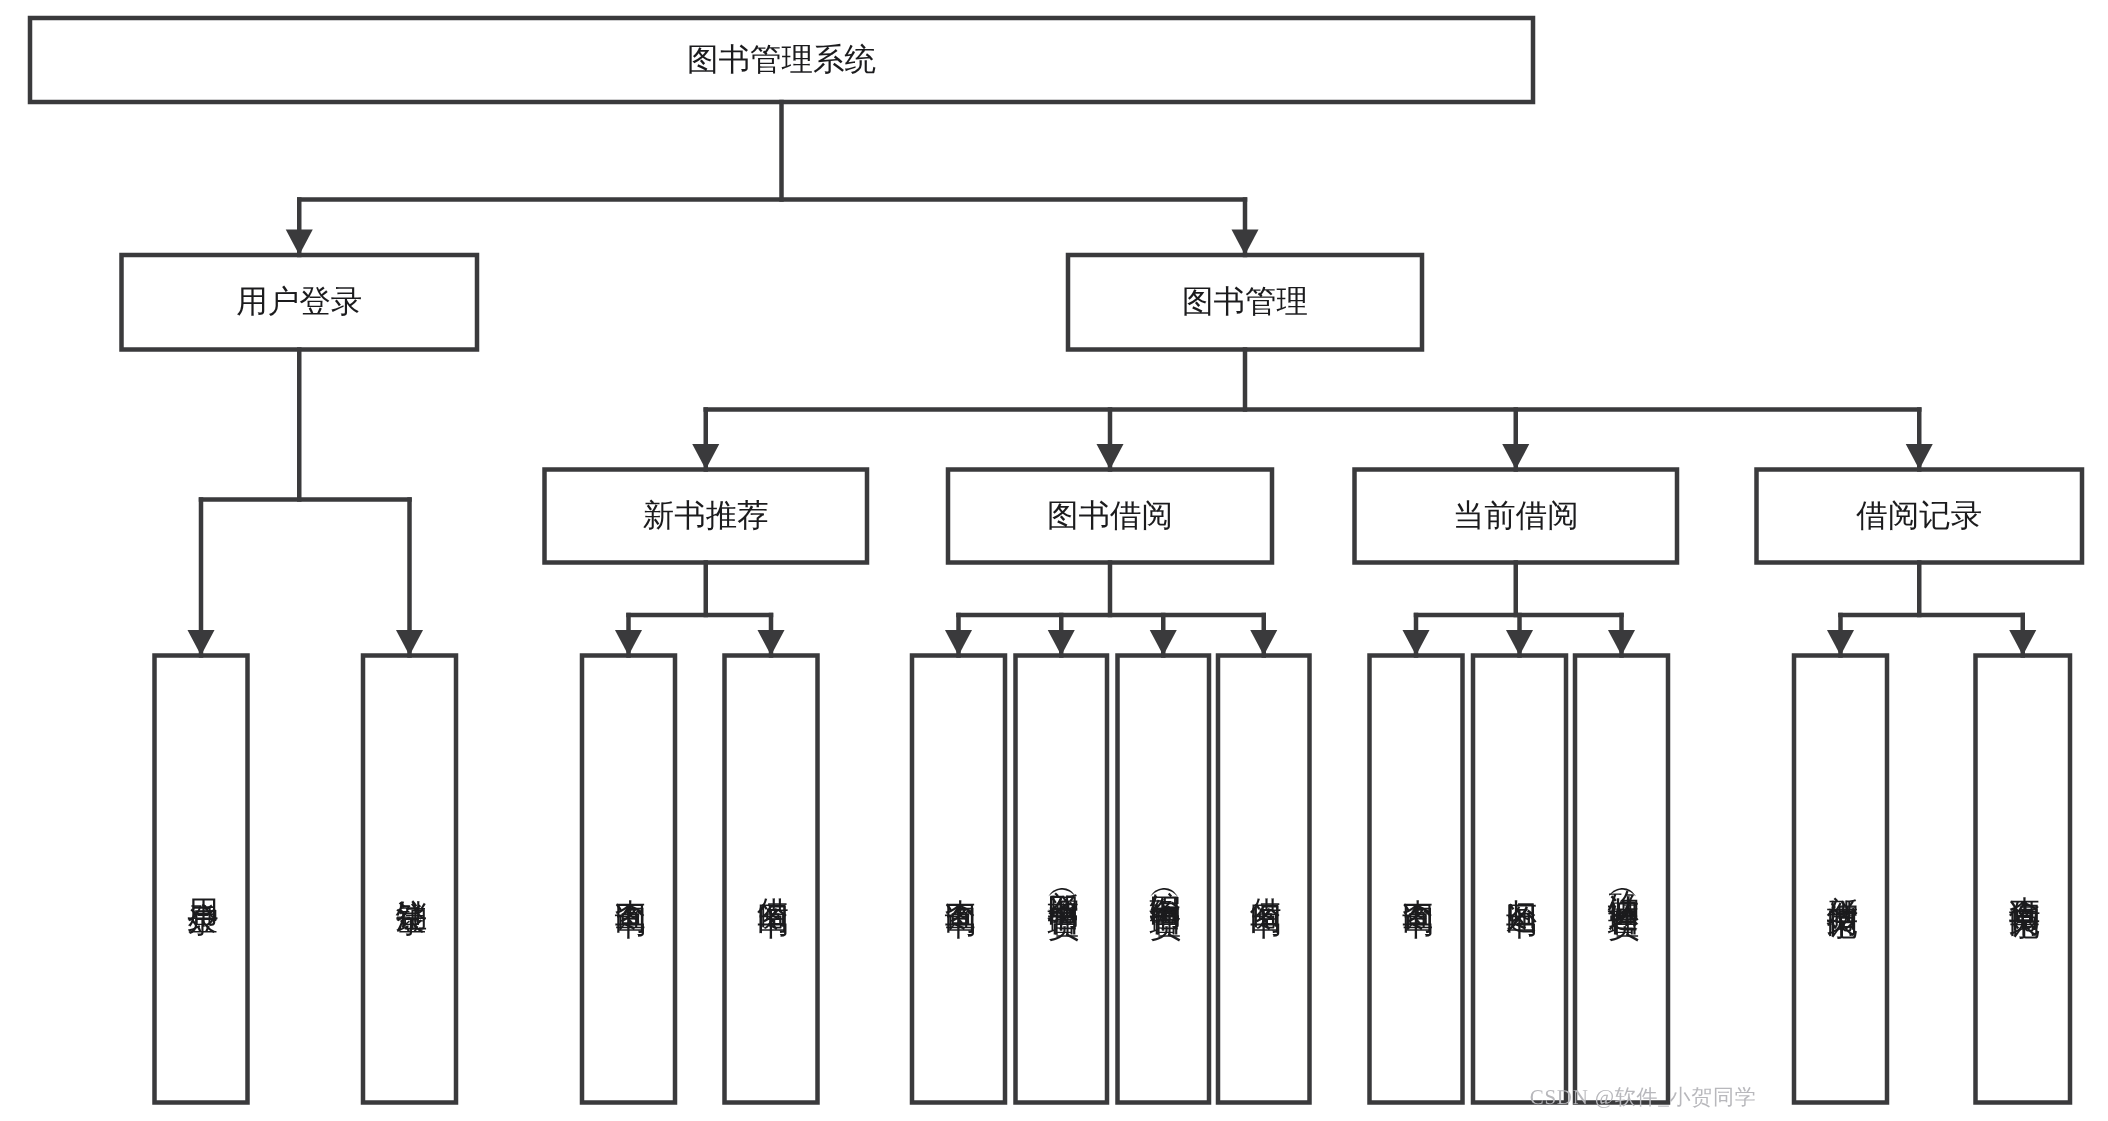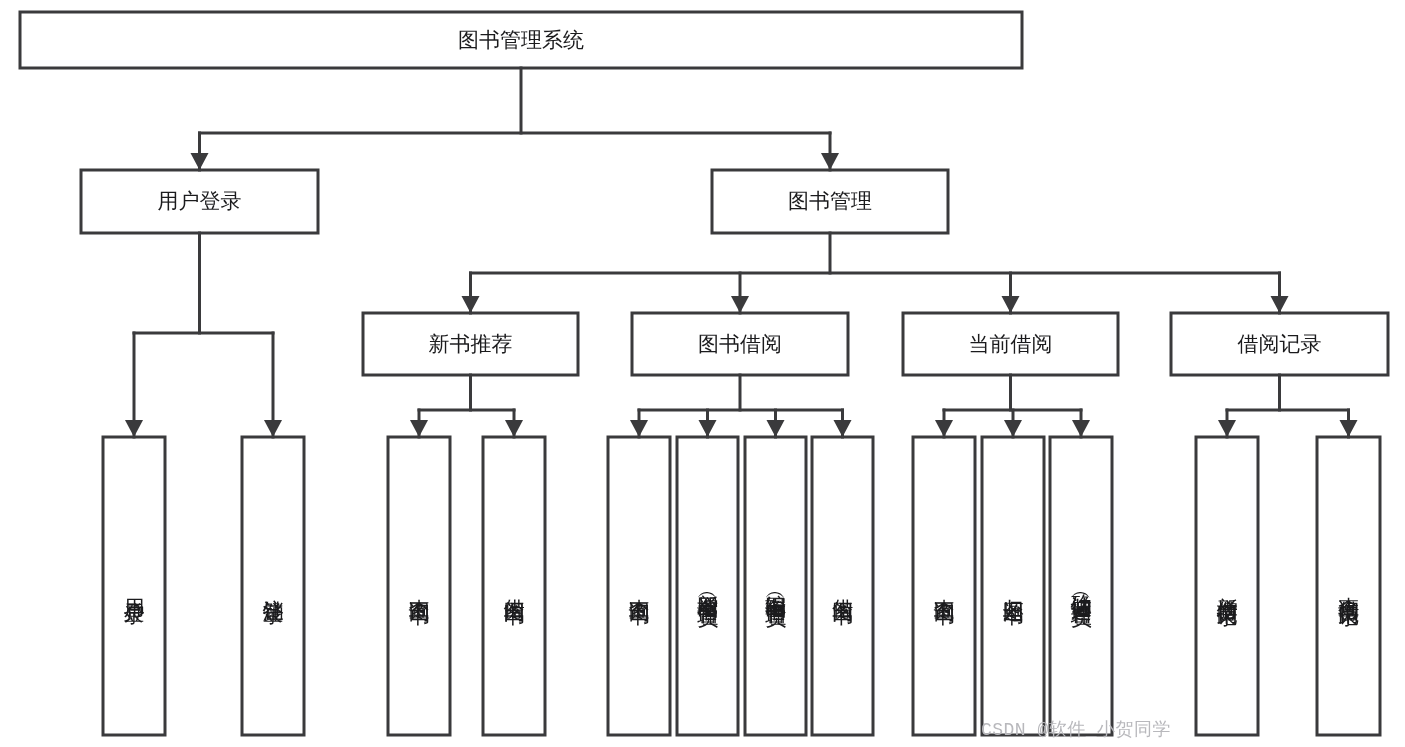--- a/index.html
+++ b/index.html
@@ -64,22 +64,22 @@
     line-height: 1.08;
     letter-spacing: 2px;
     color: #1b1b1d;
     white-space: nowrap;
     text-align: center;
   }
   #watermark {
     position: absolute;
     right: 8px;
     bottom: 6px;
-    font-family: Liberation Mono, monospace;
-    font-size: 18px;
+    font-family: Liberation Serif, serif;
+    font-size: 14px;
     color: #b8b8bc;
     letter-spacing: 0.5px;
     user-select: none;
   }
 </style>
 </head>
 <body>
 
 <div id="diagram-root">
   <svg id="flow-svg" viewBox="0 0 1405 747">

